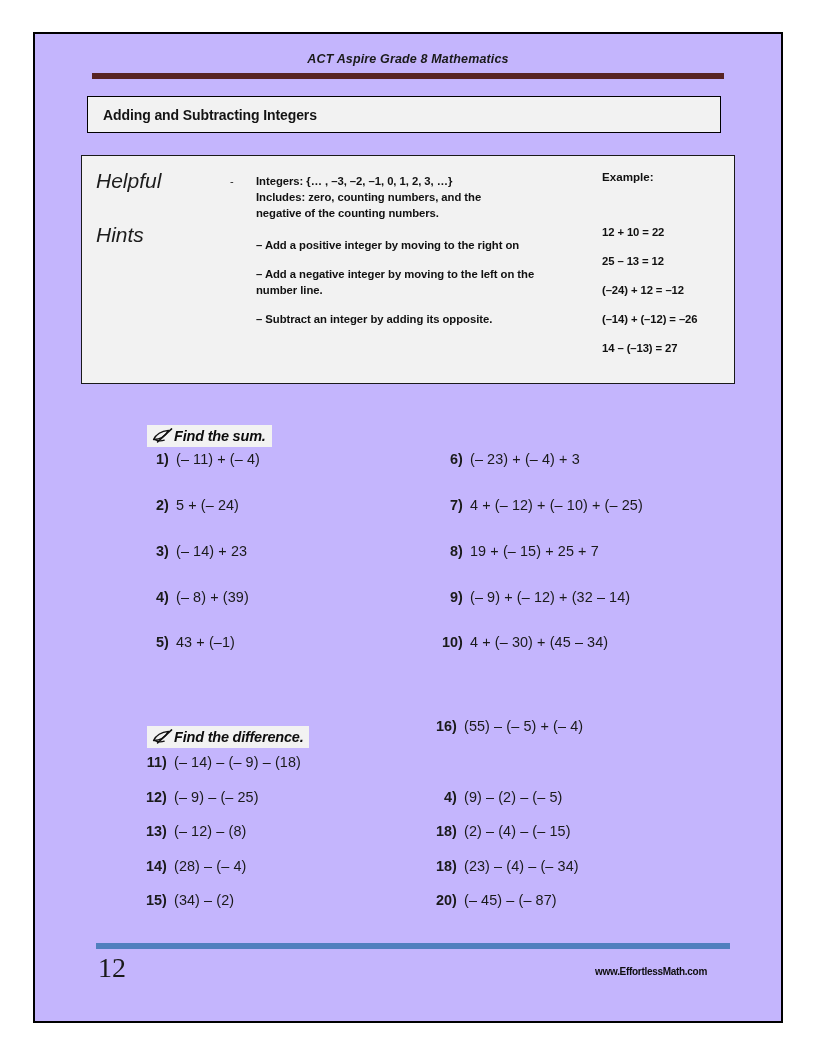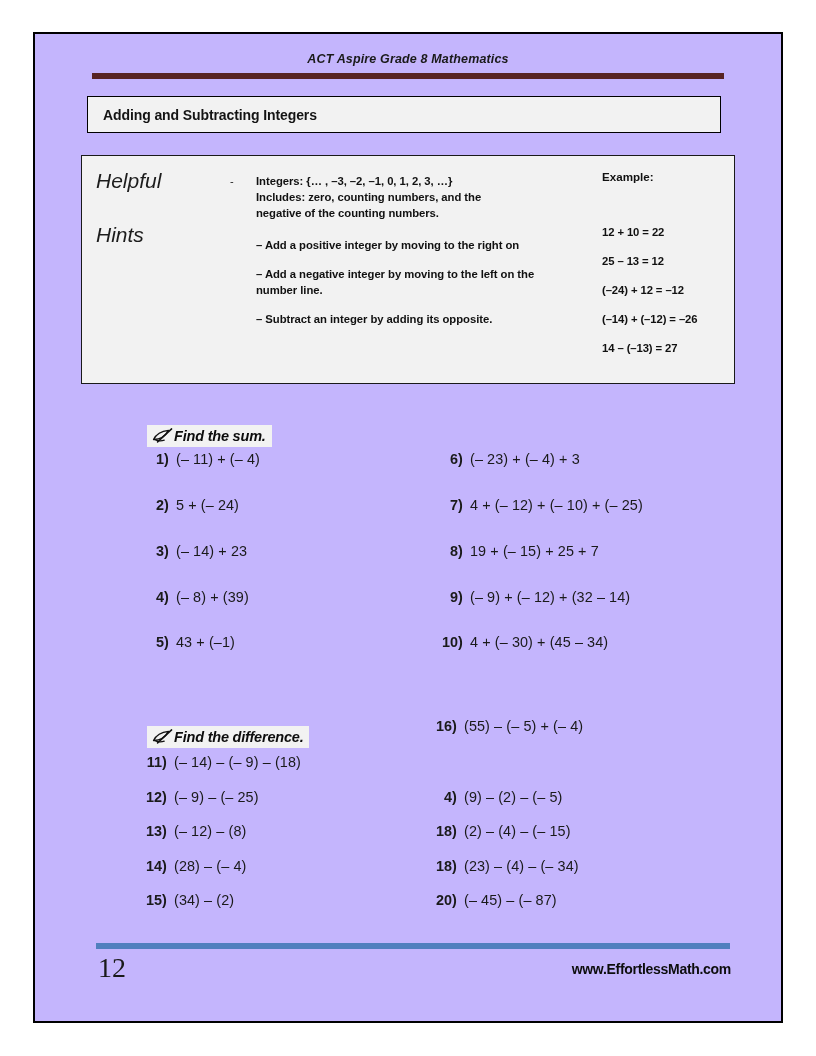--- a/index.html
+++ b/index.html
@@ -205,23 +205,23 @@
   #page-number {
     position: absolute;
     left: 63px;
     bottom: 37px;
     font-size: 28px;
     color: #1a1a1a;
     font-family: "Liberation Serif", serif;
   }
   #footer-site {
     position: absolute;
-    right: 50px;
+    right: 74px;
     bottom: 44px;
-    font-size: 14px;
+    font-size: 10px;
     font-weight: bold;
     color: #0d0d0d;
     letter-spacing: -0.3px;
   }
 </style>
 </head>
 <body>
 
 <div id="page-frame">
 

